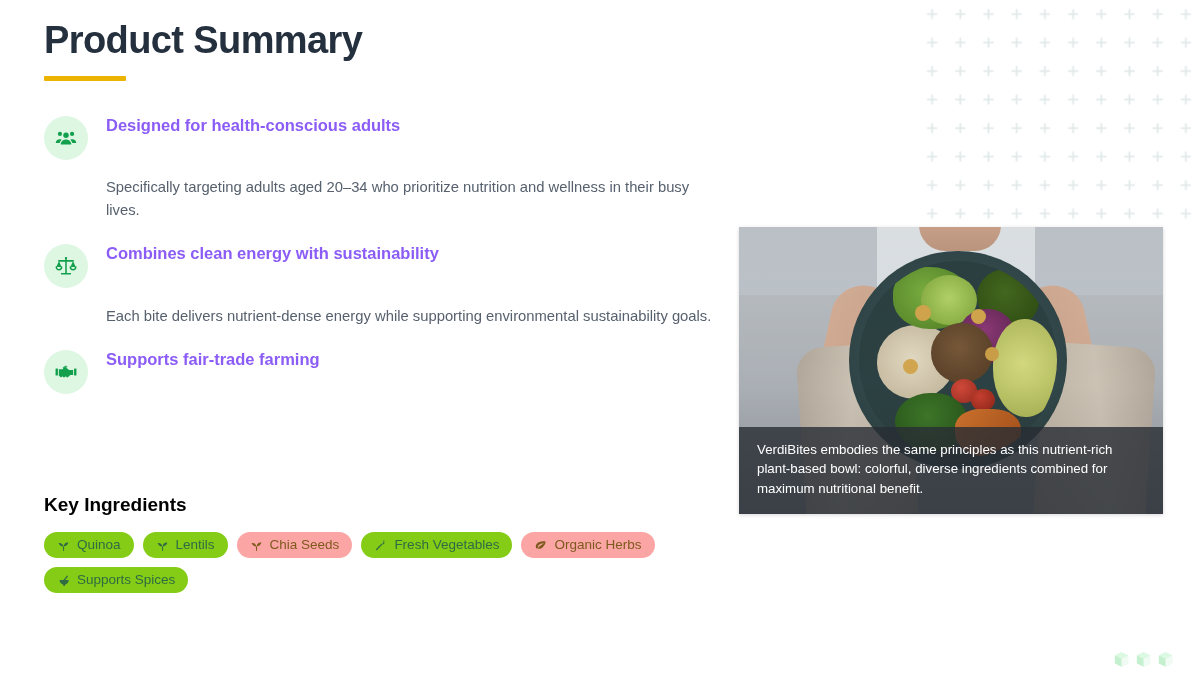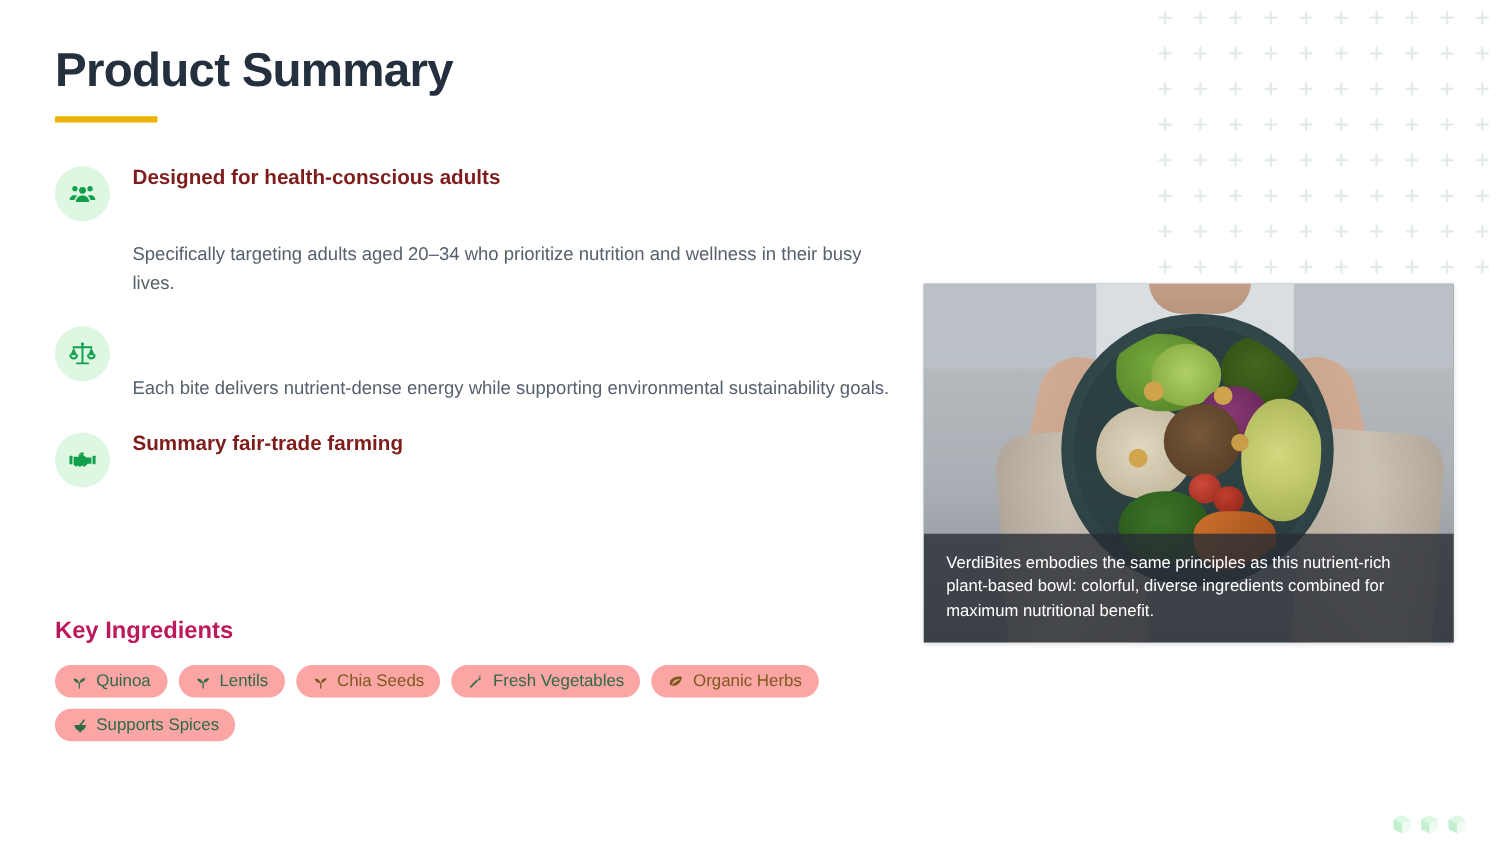--- a/index.html
+++ b/index.html
@@ -24,21 +24,21 @@
     width: 282px;
     height: 228px;
     pointer-events: none;
     z-index: 0;
   }
 
   
   #left-col {
     position: absolute;
     left: 44px;
-    top: 36px;
+    top: 19px;
     width: 680px;
     z-index: 2;
   }
 
   #page-title {
     font-size: 38px;
     font-weight: bold;
     color: #25303f;
     letter-spacing: -0.6px;
     line-height: 1.15;
@@ -78,21 +78,21 @@
   .feature-icon-wrap svg { display: block; }
 
   .feature-text {
     margin-left: 18px;
     padding-top: 1px;
   }
 
   .feature-title {
     font-size: 16.5px;
     font-weight: bold;
-    color: #7f1d1d;
+    color: #8b5cf6;
     line-height: 1.3;
     margin-bottom: 5px;
   }
 
   .feature-desc {
     font-size: 14.8px;
     color: #57616e;
     line-height: 1.53;
     max-width: 610px;
     margin-top: 40px;
@@ -103,21 +103,21 @@
     position: absolute;
     left: 44px;
     top: 494px;
     width: 660px;
     z-index: 2;
   }
 
   #ingredients-heading {
     font-size: 19px;
     font-weight: bold;
-    color: #be185d;
+    color: #000000;
     margin-bottom: 16px;
   }
 
   #ingredient-chips {
     display: flex;
     flex-wrap: wrap;
     gap: 9px 9px;
     max-width: 620px;
   }
 
@@ -128,21 +128,21 @@
     height: 26px;
     padding: 0 13px;
     border-radius: 13px;
     font-size: 13.5px;
     white-space: nowrap;
     line-height: 1;
   }
 
   .chip svg { display: block; flex: 0 0 auto; }
 
-  .chip-green { background: #fca5a5; color: #2f6b43; }
+  .chip-green { background: #84cc16; color: #2f6b43; }
   .chip-yellow { background: #fca5a5; color: #7d5a1d; }
 
   
   #image-card {
     position: absolute;
     left: 739px;
     top: 227px;
     width: 424px;
     height: 287px;
     overflow: hidden;
@@ -307,37 +307,38 @@
             <path d="M7.2 20.4h9.6"></path>
             <path d="M4.3 6.6 1.4 13.2h5.8z" fill="#12a04c" stroke="none"></path>
             <path d="M19.7 6.6 16.8 13.2h5.8z" fill="#12a04c" stroke="none"></path>
             <path d="M1.4 13.2a2.9 2.9 0 0 0 5.8 0"></path>
             <path d="M16.8 13.2a2.9 2.9 0 0 0 5.8 0"></path>
             <circle cx="12" cy="3.4" r="1.3" fill="#12a04c" stroke="none"></circle>
           </svg>
         </span>
       </div>
       <div class="feature-text">
+        <div class="feature-title">Combines clean energy with sustainability</div>
         <div class="feature-desc">Each bite delivers nutrient-dense energy while supporting environmental sustainability goals.</div>
       </div>
     </div>
 
     <div class="feature-row">
       <div class="feature-icon-wrap">
         <span>
           <svg width="22" height="22" viewBox="0 0 24 24" fill="#12a04c">
             <rect x="0.6" y="8.2" width="2.6" height="7.6" rx="0.6"></rect>
             <rect x="20.8" y="8.2" width="2.6" height="7.6" rx="0.6"></rect>
             <path d="M4.2 9.1h4.3l2.1-1.7c.5-.4 1.2-.4 1.7 0l3.1 2.5h4.4v5.4h-3.1l-2.4 2.2c-.5.5-1.3.5-1.8 0l-.9-.8-.9.8c-.5.5-1.3.5-1.8 0l-.9-.8-.8.7c-.5.5-1.3.4-1.7-.1l-1.3-1.6z"></path>
             <path d="M8.3 7.2 11 5.3c.4-.3.9-.3 1.3 0l1.4 1.1-3.3 2.6c-.4.3-1 .3-1.4-.1z" opacity="0.82"></path>
           </svg>
         </span>
       </div>
       <div class="feature-text">
-        <div class="feature-title">Summary fair-trade farming</div>
+        <div class="feature-title">Supports fair-trade farming</div>
       </div>
     </div>
 
   </div>
 </div>
 
 <div id="ingredients-block">
   <div id="ingredients-heading">Key Ingredients</div>
   <div id="ingredient-chips">
 

